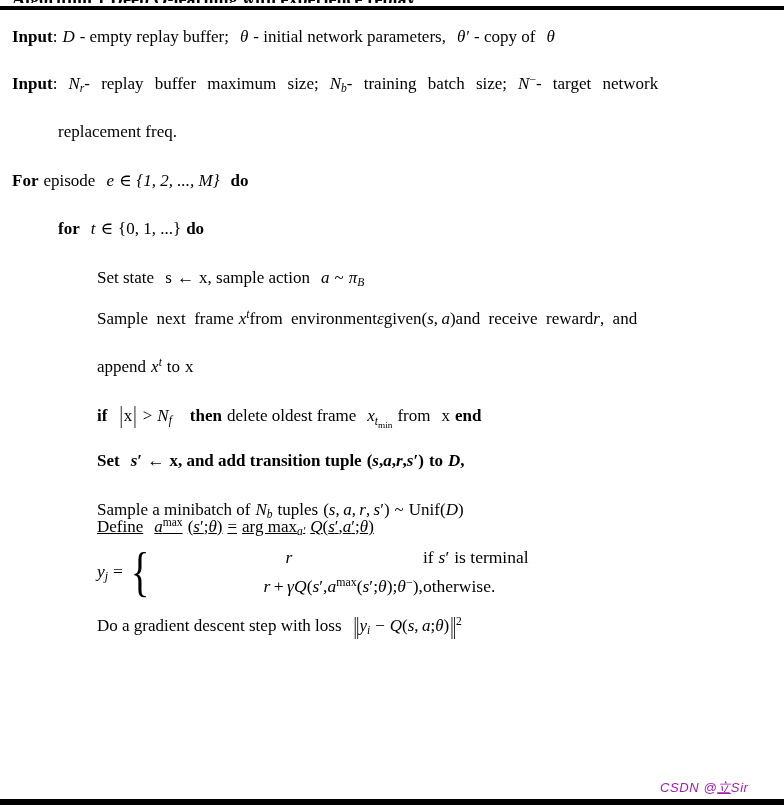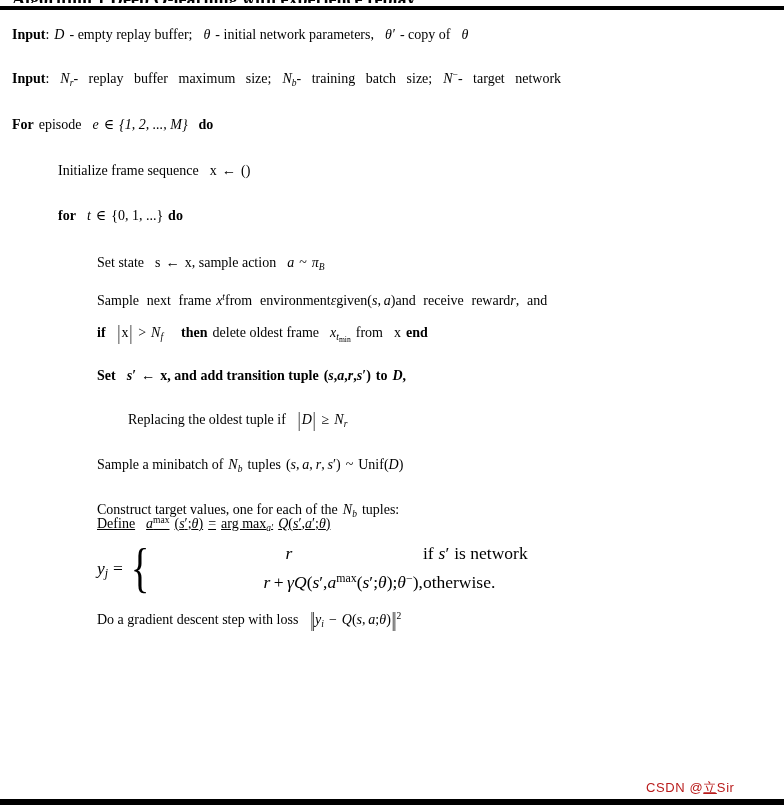--- a/index.html
+++ b/index.html
@@ -54,21 +54,21 @@
 
   
   .algo-body {
     position: absolute;
     top: 14px;
     left: 0;
     width: 784px;
   }
   .line {
     position: relative;
-    font-size: 14px;
+    font-size: 17px;
     line-height: 1;
     white-space: nowrap;
     padding: 0;
   }
   .lvl0 { margin-left: 12px; }
   .lvl1 { margin-left: 58px; }
   .lvl2 { margin-left: 97px; }
   .lvl3 { margin-left: 128px; }
 
   .kw { font-weight: bold; }
@@ -155,26 +155,27 @@
     display: inline-block;
     min-width: 268px;
     text-align: right;
   }
   .pw-cond { font-style: normal; }
 
   
   .watermark {
     position: absolute;
     top: 779px;
-    left: 646px;
+    left: 660px;
     font-family: "Liberation Sans", sans-serif;
     font-size: 13px;
-    color: #b91c1c;
+    color: #a21caf;
     letter-spacing: 0.6px;
     white-space: nowrap;
+    font-style: italic;
   }
   .wm-u { text-decoration: underline; }
 </style>
 </head>
 <body>
 
 <div class="algo-sheet">
 
   <div class="clipped-line">Algorithm 1 Deep Q-learning with experience replay</div>
 
@@ -183,73 +184,70 @@
   <div class="algo-body">
 
     <div class="line lvl0" style="margin-top:14px;">
       <span class="kw">Input</span><span class="rm">:</span><span class="sp"></span><span class="math">D</span><span class="sp"></span><span class="rm">- empty replay buffer;</span><span class="spw"></span><span class="math">θ</span><span class="sp"></span><span class="rm">- initial network parameters,</span><span class="spw"></span><span class="math">θ′</span><span class="sp"></span><span class="rm">- copy of</span><span class="spw"></span><span class="math">θ</span>
     </div>
 
     <div class="line lvl0 just just-wide" style="margin-top:30px;">
       <span class="kw">Input</span><span class="rm">:</span><span class="spw"></span><span class="math"><span>N</span><sub class="math">r</sub></span><span class="rm">- replay buffer maximum size;</span><span class="spw"></span><span class="math"><span>N</span><sub class="math">b</sub></span><span class="rm">- training batch size;</span><span class="spw"></span><span class="math"><span>N</span><sup class="rm">−</sup></span><span class="rm">- target network</span>
     </div>
 
+    <div class="line lvl1" style="margin-top:31px;">
+      <span class="rm">replacement freq.</span>
+    </div>
 
     <div class="line lvl0" style="margin-top:32px;">
       <span class="kw">For</span><span class="sp"></span><span class="it">episode</span><span class="spw"></span><span class="math">e</span><span class="sp"></span><span class="rm">∈</span><span class="sp"></span><span class="math">{1, 2, ..., M}</span><span class="spw"></span><span class="kw">do</span>
     </div>
 
-    <div class="line lvl1" style="margin-top:31px;">
-      <span class="rm">Initialize frame sequence</span><span class="spw"></span><span class="rm">x</span><span class="sp"></span><span class="arrow">←</span><span class="sp"></span><span class="rm">()</span>
-    </div>
 
     <div class="line lvl1" style="margin-top:31px;">
       <span class="kw">for</span><span class="spw"></span><span class="math">t</span><span class="sp"></span><span class="rm">∈</span><span class="sp"></span><span class="rm">{0, 1, ...}</span><span class="sp"></span><span class="kw">do</span>
     </div>
 
     <div class="line lvl2" style="margin-top:32px;">
       <span class="rm">Set state</span><span class="spw"></span><span class="rm">s</span><span class="sp"></span><span class="arrow">←</span><span class="sp"></span><span class="rm">x</span><span class="rm">, sample action</span><span class="spw"></span><span class="math">a</span><span class="sp"></span><span class="rm">~</span><span class="sp"></span><span class="math"><span>π</span><sub class="math">B</sub></span>
     </div>
 
     <div class="line lvl2 just" style="margin-top:24px;">
       <span class="rm">Sample next frame</span><span class="sp"></span><span class="math"><span>x</span><sup class="math">t</sup></span><span class="rm">from environment</span><span class="math">ε</span><span class="rm">given</span><span class="rm">(<span class="math">s</span>, <span class="math">a</span>)</span><span class="rm">and receive reward</span><span class="math">r</span><span class="rm">, and</span>
     </div>
 
-
-    <div class="line lvl2" style="margin-top:18px;">
+    <div class="line lvl2" style="margin-top:31px;">
+      <span class="rm">append</span><span class="sp"></span><span class="math"><span>x</span><sup class="math">t</sup></span><span class="sp"></span><span class="rm">to</span><span class="sp"></span><span class="rm">x</span>
+    </div>
+
+    <div class="line lvl2" style="margin-top:32px;">
       <span class="kw">if</span><span class="spw"></span><span class="bar">|</span><span class="rm">x</span><span class="bar">|</span><span class="sp"></span><span class="rm">&gt;</span><span class="sp"></span><span class="math"><span>N</span><sub class="math">f</sub></span><span class="spx"></span><span class="kw">then</span><span class="sp"></span><span class="rm">delete oldest frame</span><span class="spw"></span><span class="math"><span>x</span><sub class="math"><span>t</span><sub class="rm">min</sub></sub></span><span class="sp"></span><span class="rm">from</span><span class="spw"></span><span class="rm">x</span><span class="sp"></span><span class="kw">end</span>
     </div>
 
     <div class="line lvl2" style="margin-top:28px;font-weight:bold;">
       <span class="rm">Set</span><span class="spw"></span><span class="math"><span>s</span><span class="rm">′</span></span><span class="sp"></span><span class="arrow">←</span><span class="sp"></span><span class="rm">x</span><span class="rm">, and add transition tuple</span><span class="sp"></span><span class="rm">(<span class="math">s</span>,<span class="math">a</span>,<span class="math">r</span>,<span class="math">s</span><span class="rm">′</span>)</span><span class="sp"></span><span class="rm">to</span><span class="sp"></span><span class="math"><span>D</span><span class="rm">,</span></span>
     </div>
 
-    <div class="line lvl3" style="margin-top:30px;">
-      <span class="rm">Replacing the oldest tuple if</span><span class="spw"></span><span class="bar">|</span><span class="math">D</span><span class="bar">|</span><span class="sp"></span><span class="rm">≥</span><span class="sp"></span><span class="math"><span>N</span><sub class="math">r</sub></span>
-    </div>
 
     <div class="line lvl2" style="margin-top:31px;">
       <span class="rm">Sample a minibatch of</span><span class="sp"></span><span class="math"><span>N</span><sub class="math">b</sub></span><span class="sp"></span><span class="rm">tuples</span><span class="sp"></span><span class="rm">(<span class="math">s</span>, <span class="math">a</span>, <span class="math">r</span>, <span class="math">s</span><span class="rm">′</span>)</span><span class="sp"></span><span class="rm">~</span><span class="sp"></span><span class="rm"><span>Unif</span>(<span class="math">D</span>)</span>
     </div>
 
-    <div class="line lvl2" style="margin-top:31px;">
-      <span class="rm">Construct target values, one for each of the</span><span class="sp"></span><span class="math"><span>N</span><sub class="math">b</sub></span><span class="sp"></span><span class="rm">tuples:</span>
-    </div>
 
     <div class="line lvl2" style="text-decoration:underline;">
       <span class="rm">Define</span><span class="spw"></span><span class="math"><span>a</span><sup class="rm">max</sup></span><span class="sp"></span><span class="rm">(<span class="math">s</span><span class="rm">′</span>;<span class="math">θ</span>)</span><span class="sp"></span><span class="rm">=</span><span class="sp"></span><span class="rm">arg max</span><sub class="math"><span>a</span>′</sub><span class="sp"></span><span class="math">Q</span><span class="rm">(<span class="math">s</span><span class="rm">′</span>,<span class="math">a</span><span class="rm">′</span>;<span class="math">θ</span>)</span>
     </div>
 
     <div class="piecewise" style="margin-top:6px;">
       <span class="pw-lhs"><span class="math">y</span><sub class="math">j</sub><span class="sp"></span><span class="rm">=</span></span>
       <span class="pw-brace">{</span>
       <span class="pw-rows">
         <span class="pw-row">
           <span class="pw-case"><span class="math">r</span></span>
-          <span class="pw-cond"><span>if</span><span class="sp"></span><span class="math">s</span><span class="rm">′</span><span class="sp"></span><span>is network</span></span>
+          <span class="pw-cond"><span>if</span><span class="sp"></span><span class="math">s</span><span class="rm">′</span><span class="sp"></span><span>is terminal</span></span>
         </span>
         <span class="pw-row">
           <span class="pw-case-2"><span class="math">r</span> + <span class="math">γ</span><span class="math">Q</span><span class="rm">(</span><span class="math">s</span><span class="rm">′,</span><span class="math">a</span><sup class="rm">max</sup><span class="rm">(</span><span class="math">s</span><span class="rm">′;</span><span class="math">θ</span><span class="rm">);</span><span class="math">θ</span><sup class="rm">−</sup><span class="rm">),</span></span>
           <span class="pw-cond">otherwise.</span>
         </span>
       </span>
     </div>
 
     <div class="line lvl2" style="margin-top:14px;">
       <span class="rm">Do a gradient descent step with loss</span><span class="spw"></span><span class="nrm">||</span><span class="math"><span>y</span><sub class="math">i</sub></span><span class="sp"></span><span class="rm">−</span><span class="sp"></span><span class="math">Q</span><span class="rm">(<span class="math">s</span>, <span class="math">a</span>;<span class="math">θ</span>)</span><span class="nrm">||</span><sup class="rm">2</sup>

